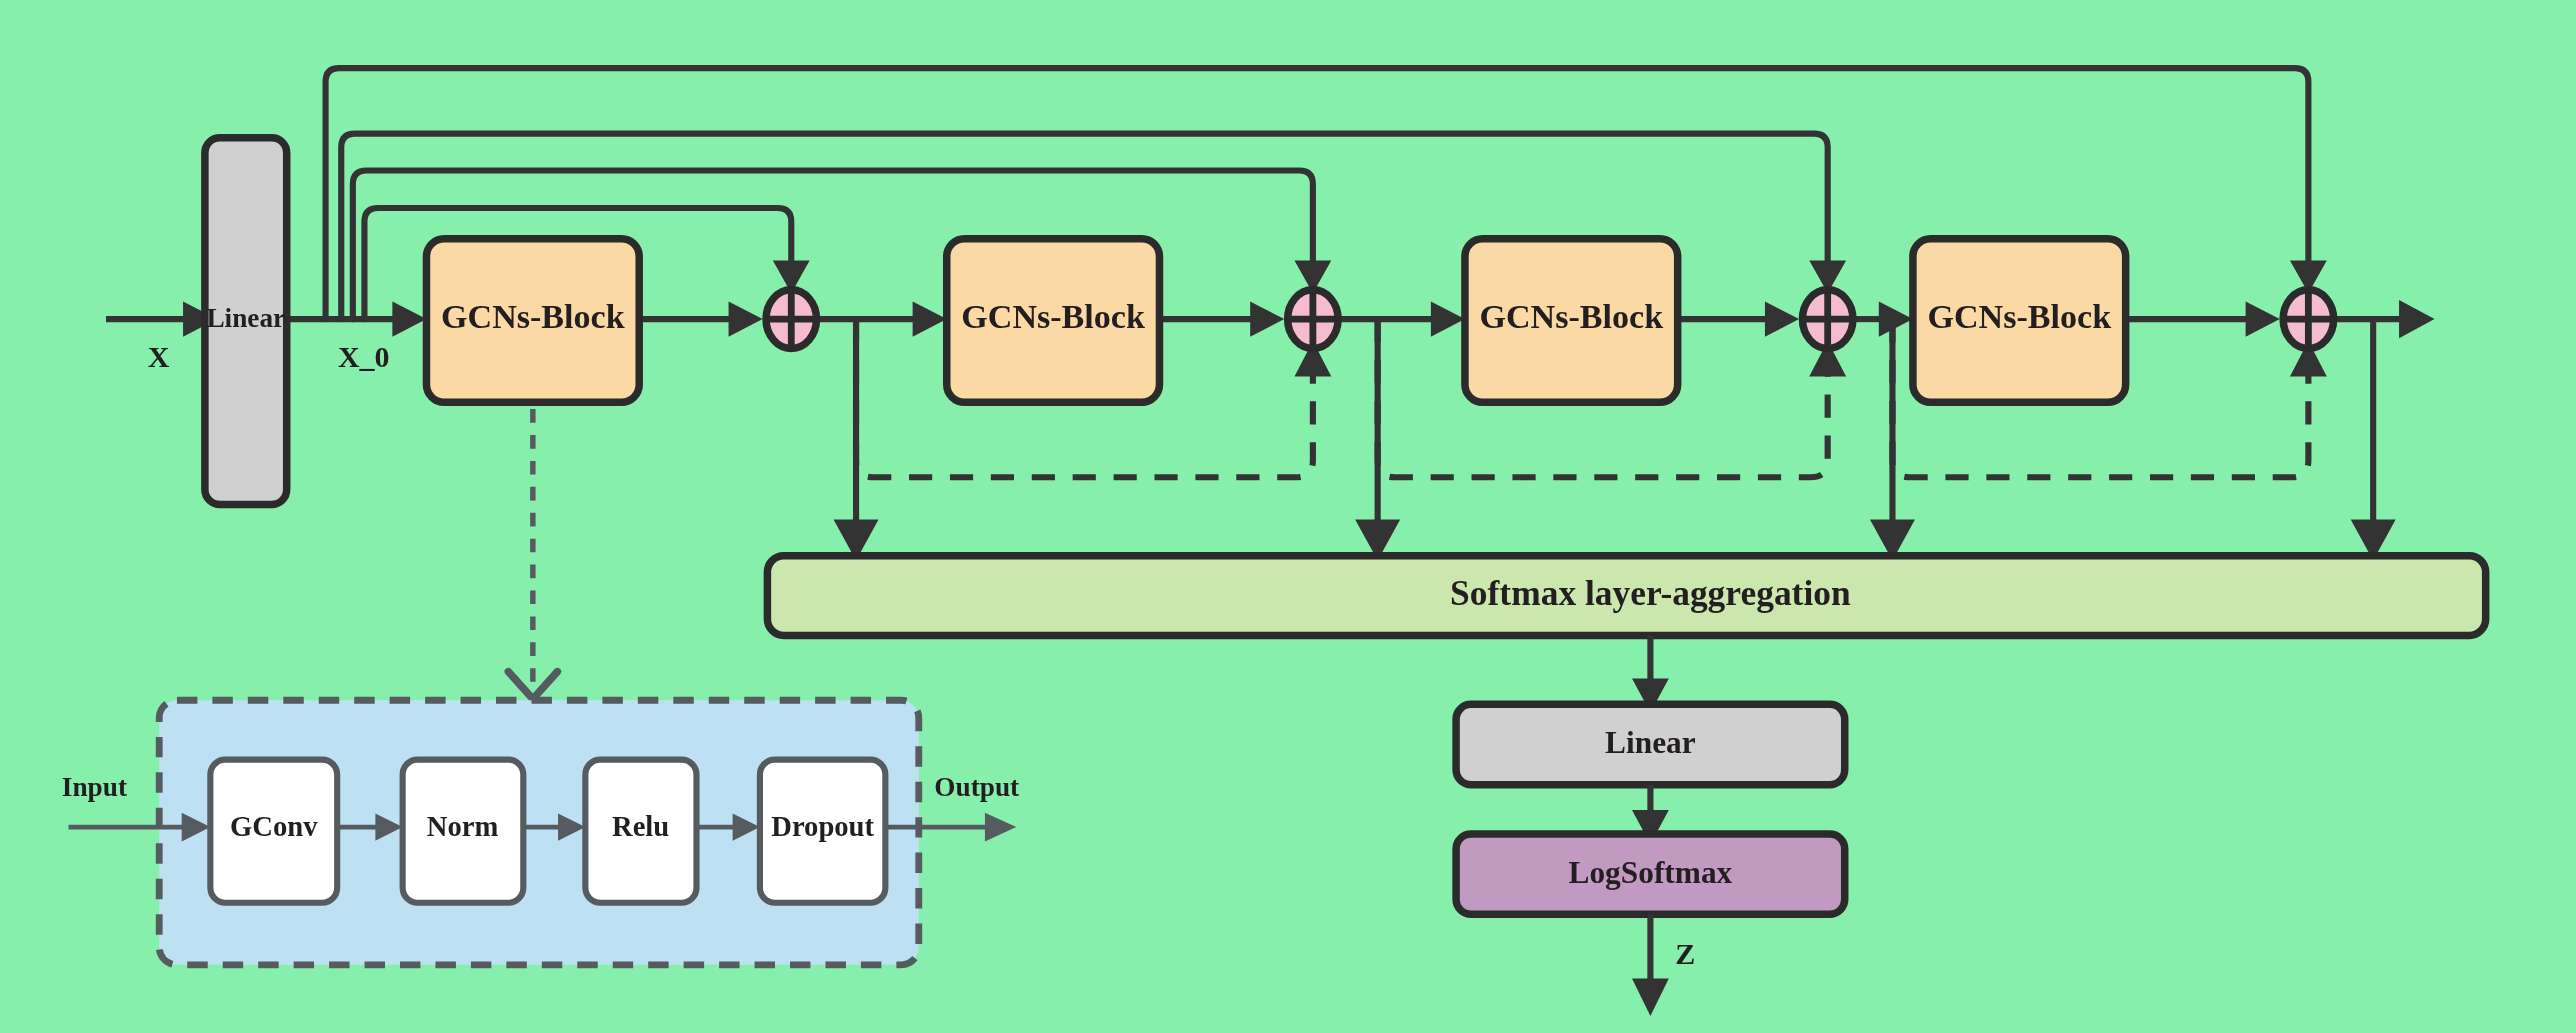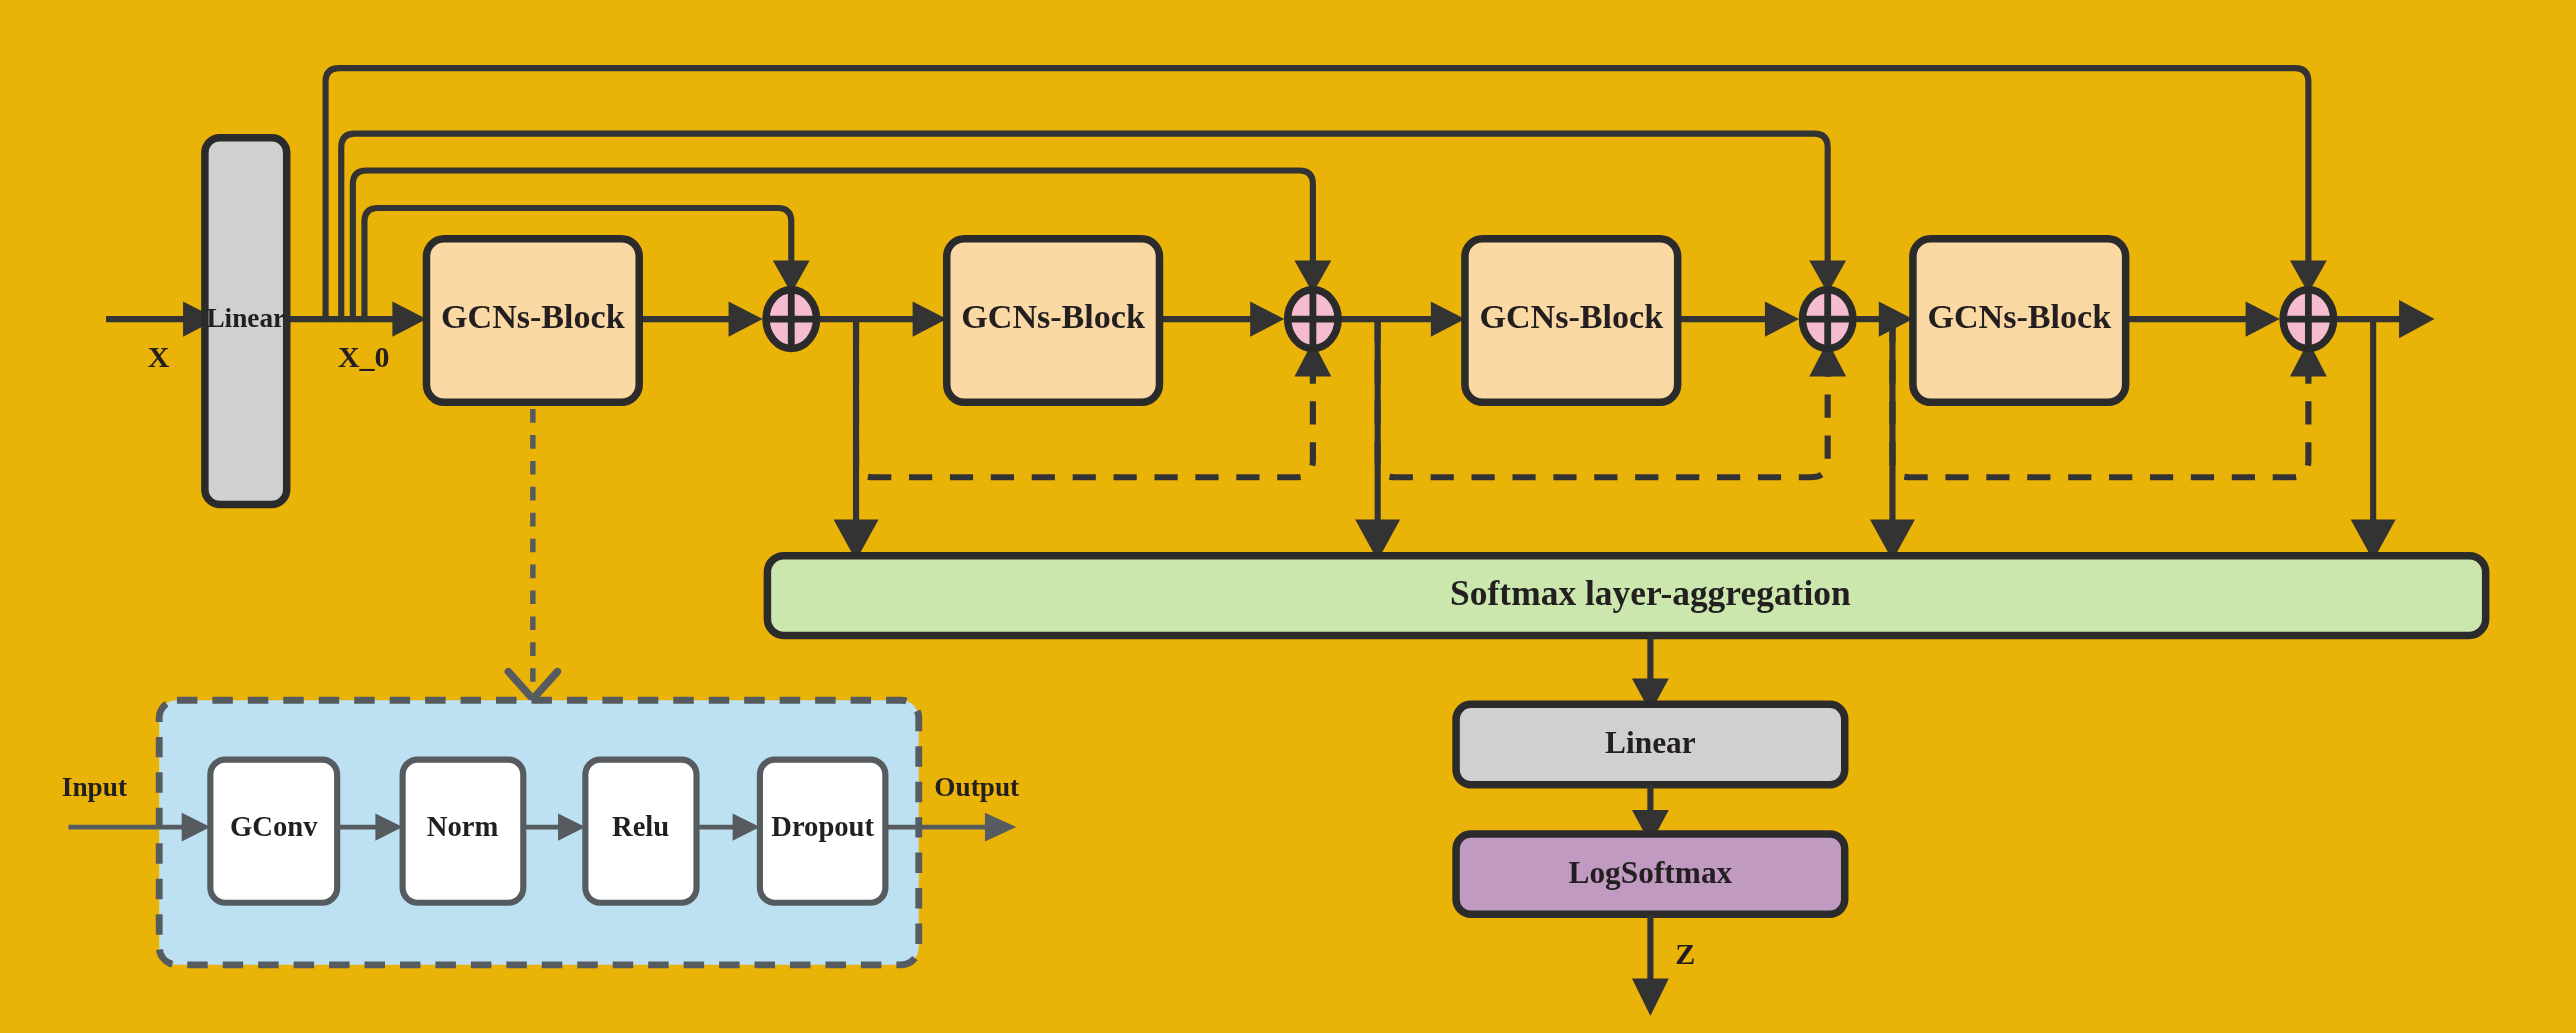--- a/index.html
+++ b/index.html
@@ -10,21 +10,21 @@
   body {
     width: 2576px;
     height: 1033px;
     overflow: hidden;
     font-family: "Liberation Serif", "DejaVu Serif", serif;
   }
   #diagram-root {
     position: relative;
     width: 2576px;
     height: 1033px;
-    background: #eab308;
+    background: #86efac;
   }
   svg.canvas {
     position: absolute;
     top: 0;
     left: 0;
     width: 2576px;
     height: 1033px;
   }
   .box-text {
     font-family: "Liberation Serif", "DejaVu Serif", serif;

